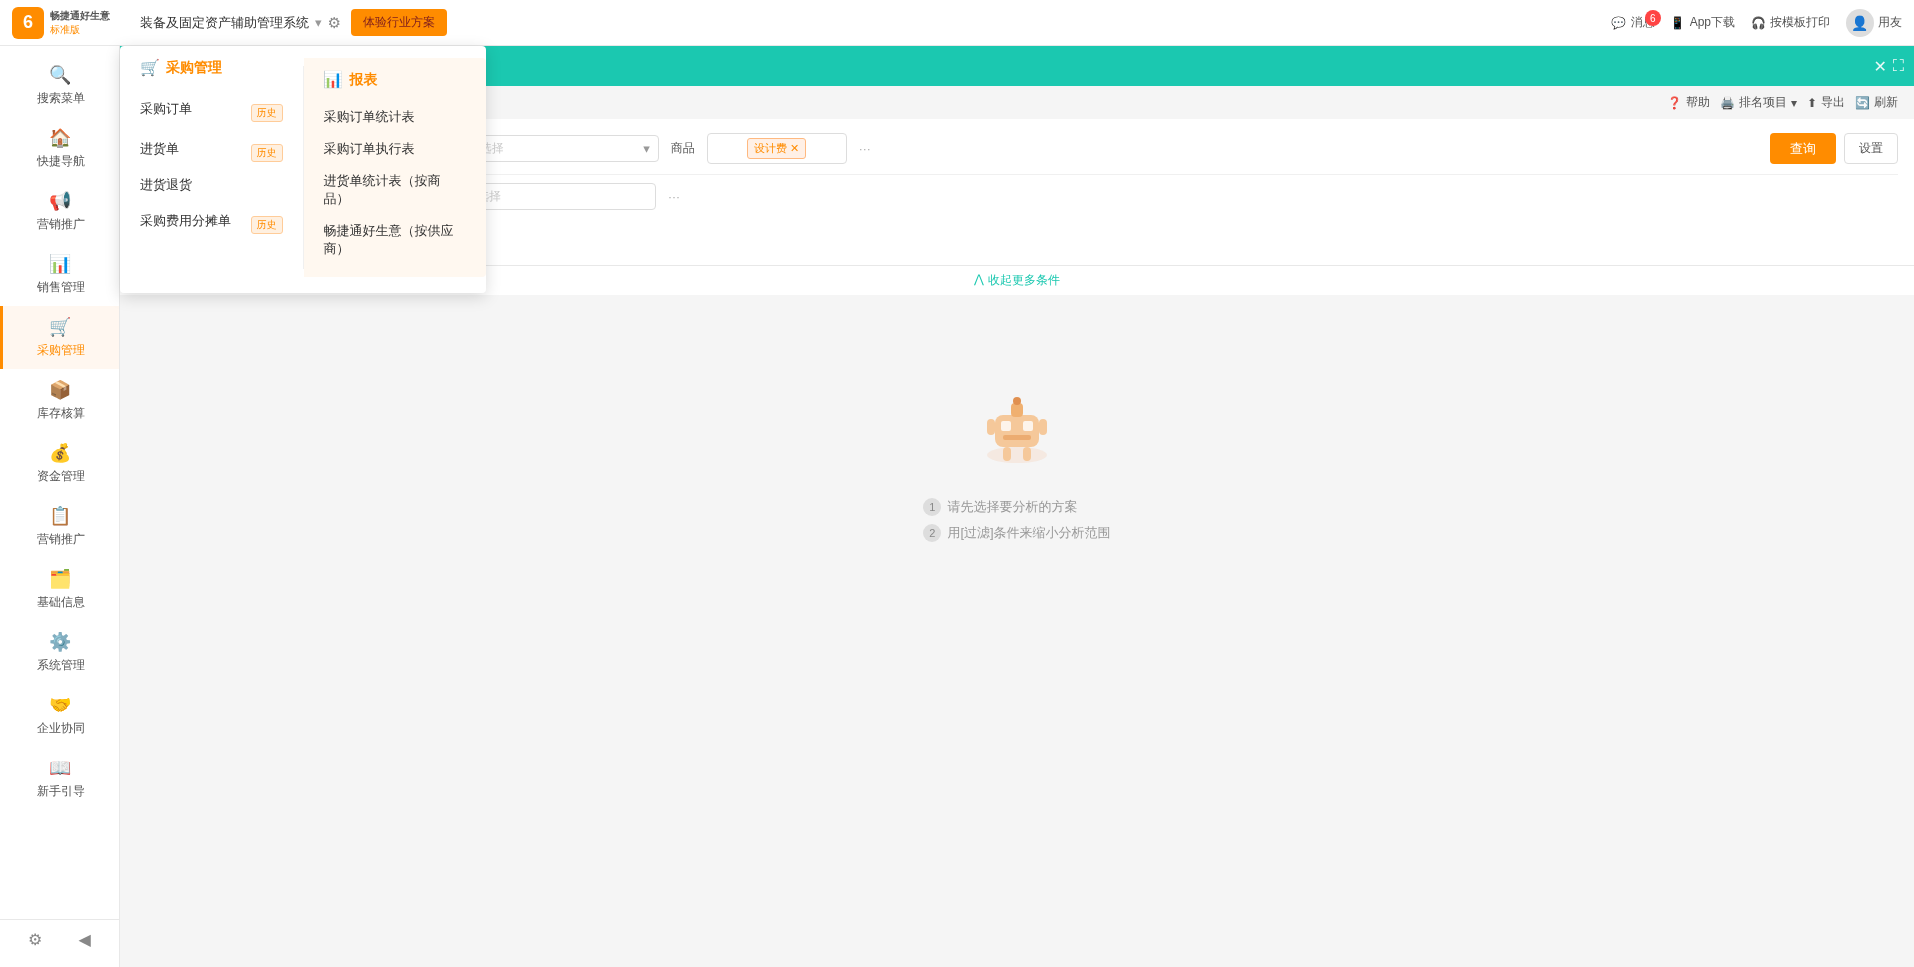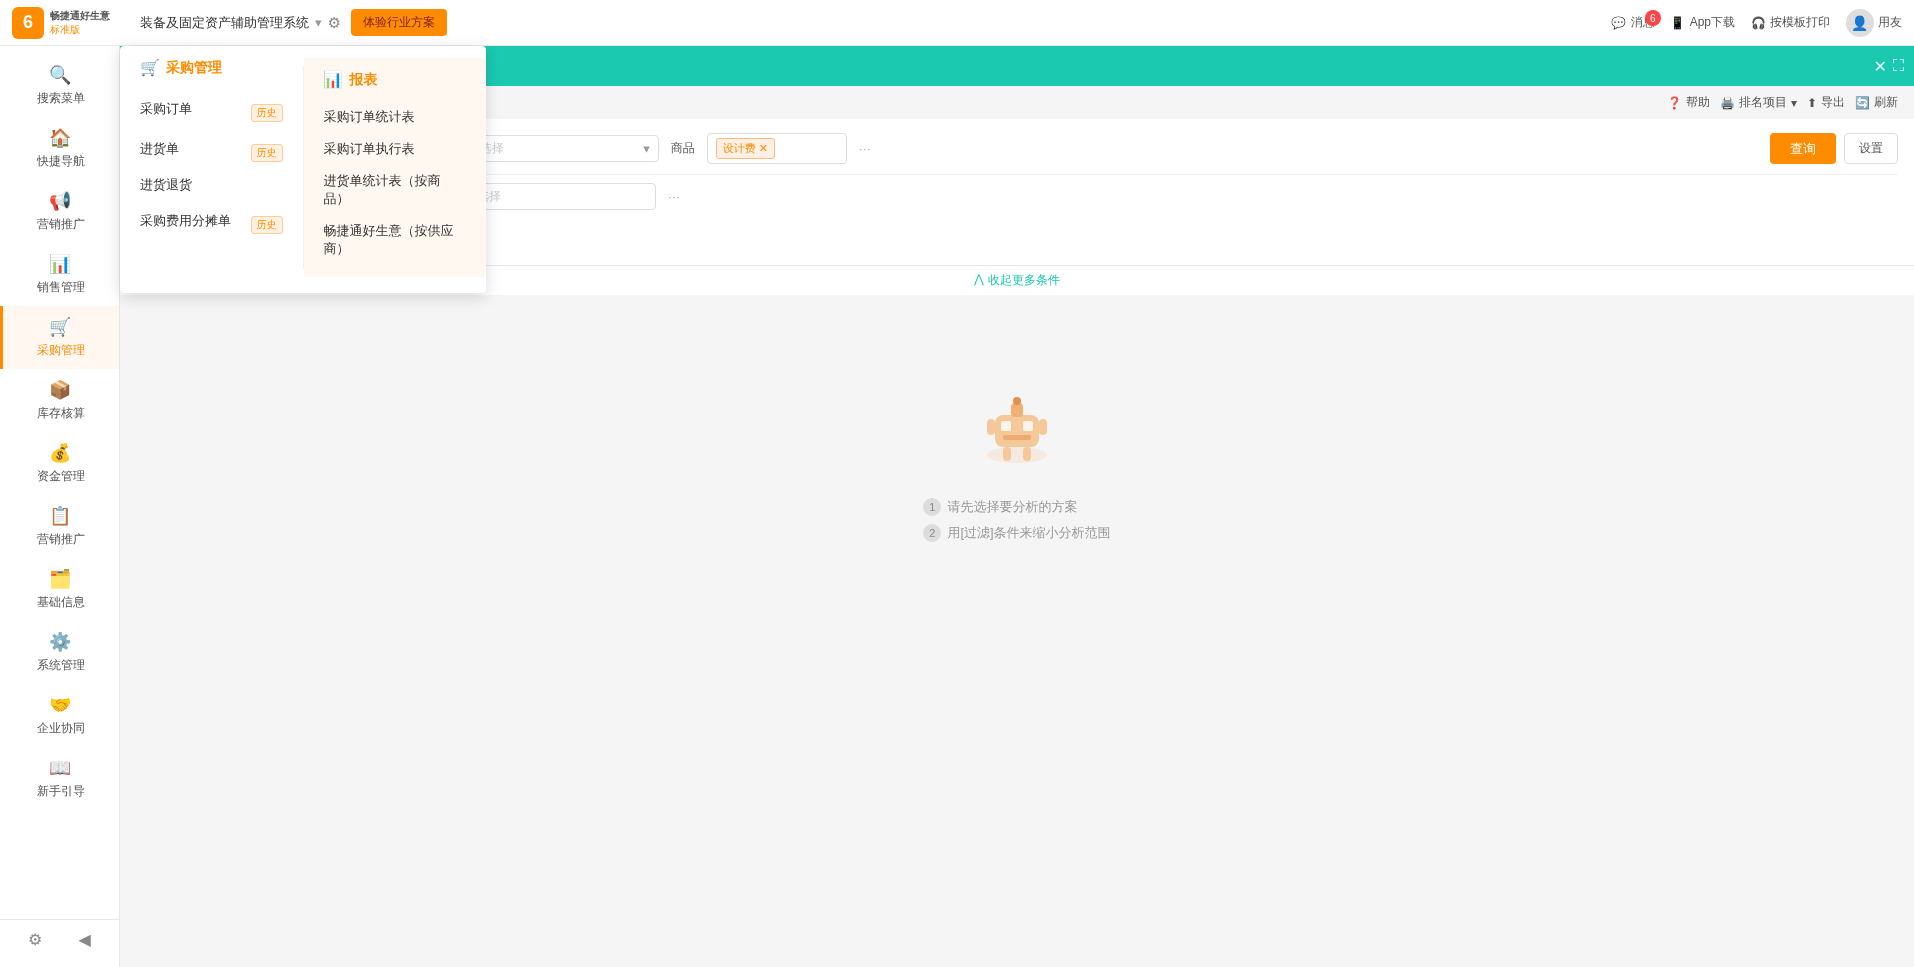--- a/index.html
+++ b/index.html
@@ -385,21 +385,21 @@
             <span class="date-shortcut">近7天</span>
             <span class="date-shortcut">更多</span>
             <span class="date-shortcut">自定义</span>
           </div>
           <span class="filter-label">单据状态</span>
           <div style="display:flex;align-items:center;gap:4px;border:1px solid #ddd;border-radius:4px;padding:4px 8px;min-width:200px;background:#fff;">
             <span style="color:#ccc;flex:1;font-size:12px;">请选择</span>
             <span style="color:#999;">▾</span>
           </div>
           <span class="filter-label">商品</span>
-          <div style="display:flex;align-items:center;gap:6px;border:1px solid #ddd;border-radius:4px;padding:4px 8px;min-width:140px;background:#fff;">
+          <div style="display:flex;align-items:center;gap:6px;border:1px solid #ddd;border-radius:4px;padding:4px 8px;min-width:140px;background:#fff;justify-content:center;">
             <div class="filter-tag">
               <span>设计费</span>
               <span class="remove">✕</span>
             </div>
           </div>
           <span class="ellipsis-btn">···</span>
           <div style="margin-left:auto;display:flex;gap:8px;">
             <button class="btn-query">查询</button>
             <button class="btn-settings">设置</button>
           </div>

